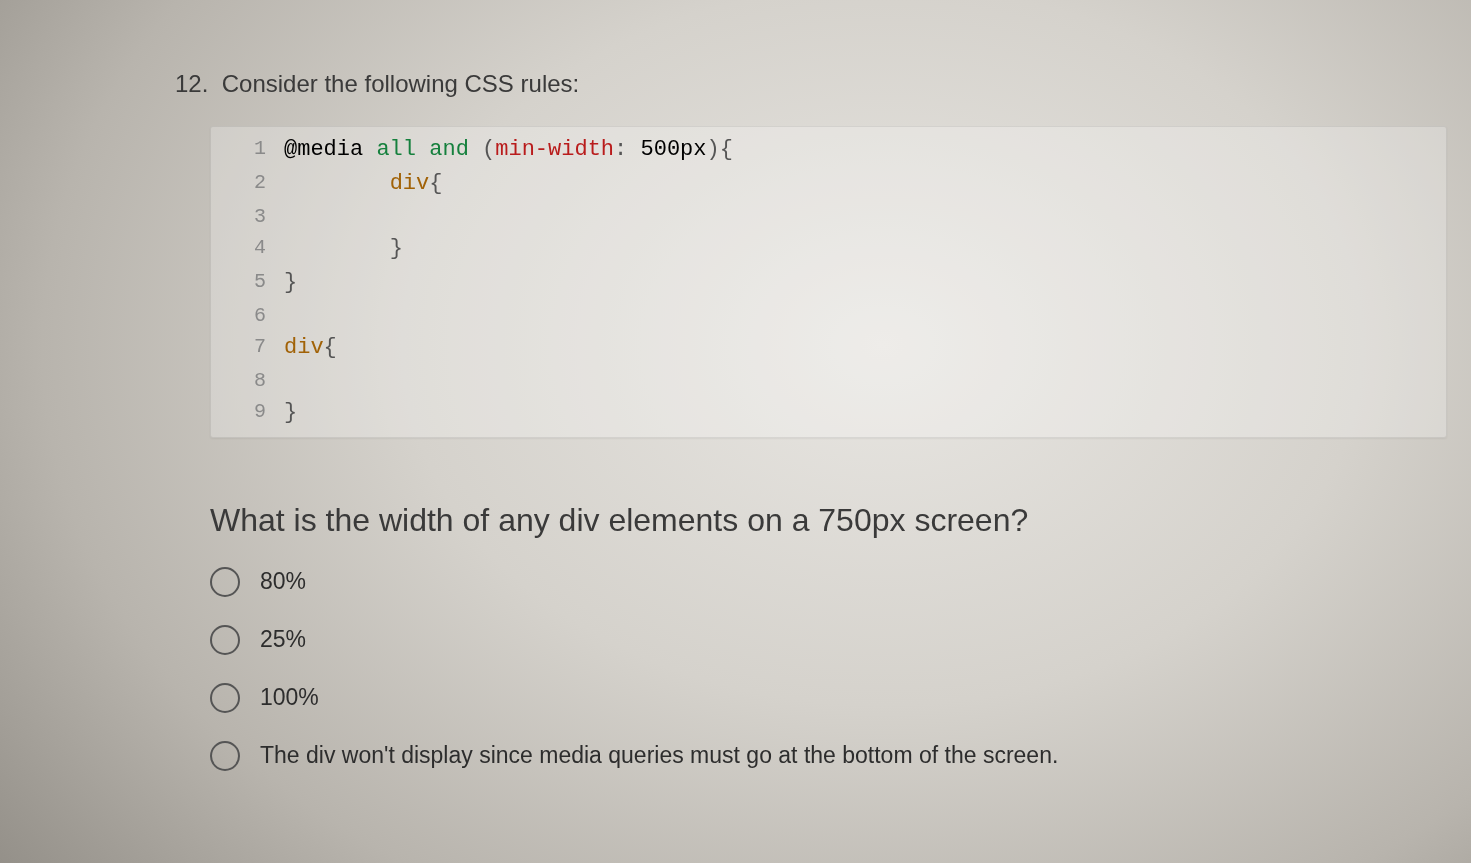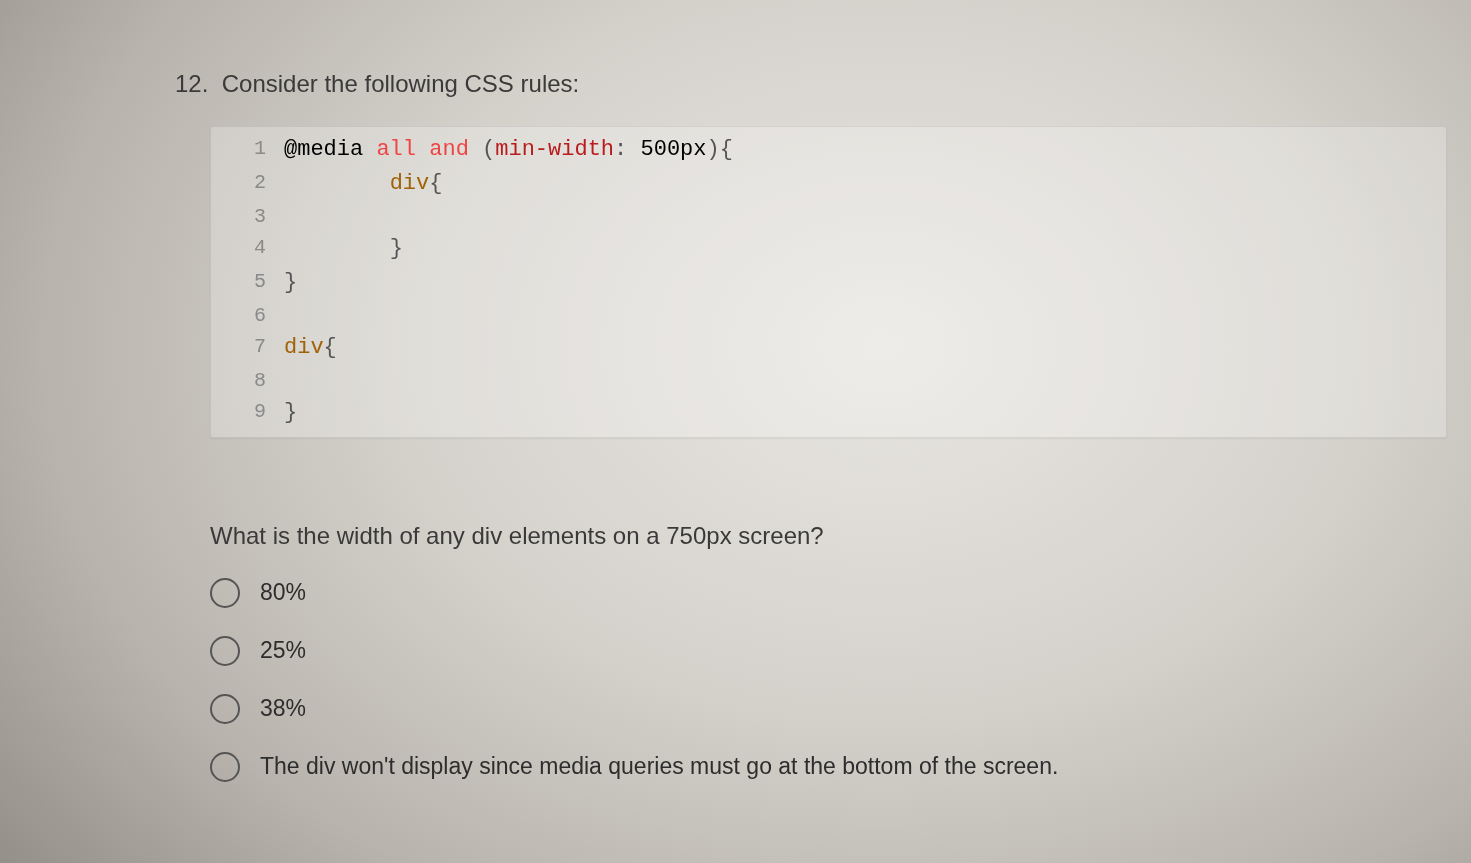--- a/index.html
+++ b/index.html
@@ -19,26 +19,26 @@
     padding:6px 0;
     width:1235px;
     box-shadow:0 1px 2px rgba(0,0,0,0.06);
   }
   .crow{display:flex;font-family:"Consolas","Menlo","Courier New",monospace;font-size:22px;line-height:1.55}
   .ln{
     width:55px;text-align:right;padding-right:18px;color:#8a8a8a;
     user-select:none;font-size:20px
   }
   .c-at{color:#000000}
-  .c-kw{color:#ef4444}
+  .c-kw{color:#15803d}
   .c-sel{color:#a16207}
   .c-prop{color:#b91c1c}
   .c-num{color:#000000}
   .c-punc{color:#555}
-  .q2{font-size:24px;color:#3a3a3a;margin:84px 0 28px 35px}
+  .q2{font-size:32px;color:#3a3a3a;margin:64px 0 28px 35px}
   .opts{margin-left:35px}
   .opt{display:flex;align-items:center;margin:0 0 28px 0}
   .radio{
     width:26px;height:26px;border:2.5px solid #555;border-radius:50%;
     margin-right:20px;flex:0 0 auto;background:transparent
   }
   .opt-label{font-size:23px;color:#2d2d2d}
 </style>
 </head>
 <body>
@@ -93,21 +93,21 @@
       <div class="opt">
         <div class="radio"></div>
         <div class="opt-label">80%</div>
       </div>
       <div class="opt">
         <div class="radio"></div>
         <div class="opt-label">25%</div>
       </div>
       <div class="opt">
         <div class="radio"></div>
-        <div class="opt-label">38%</div>
+        <div class="opt-label">100%</div>
       </div>
       <div class="opt">
         <div class="radio"></div>
         <div class="opt-label">The div won't display since media queries must go at the bottom of the screen.</div>
       </div>
     </div>
 
 </div>
 
 </body></html>

